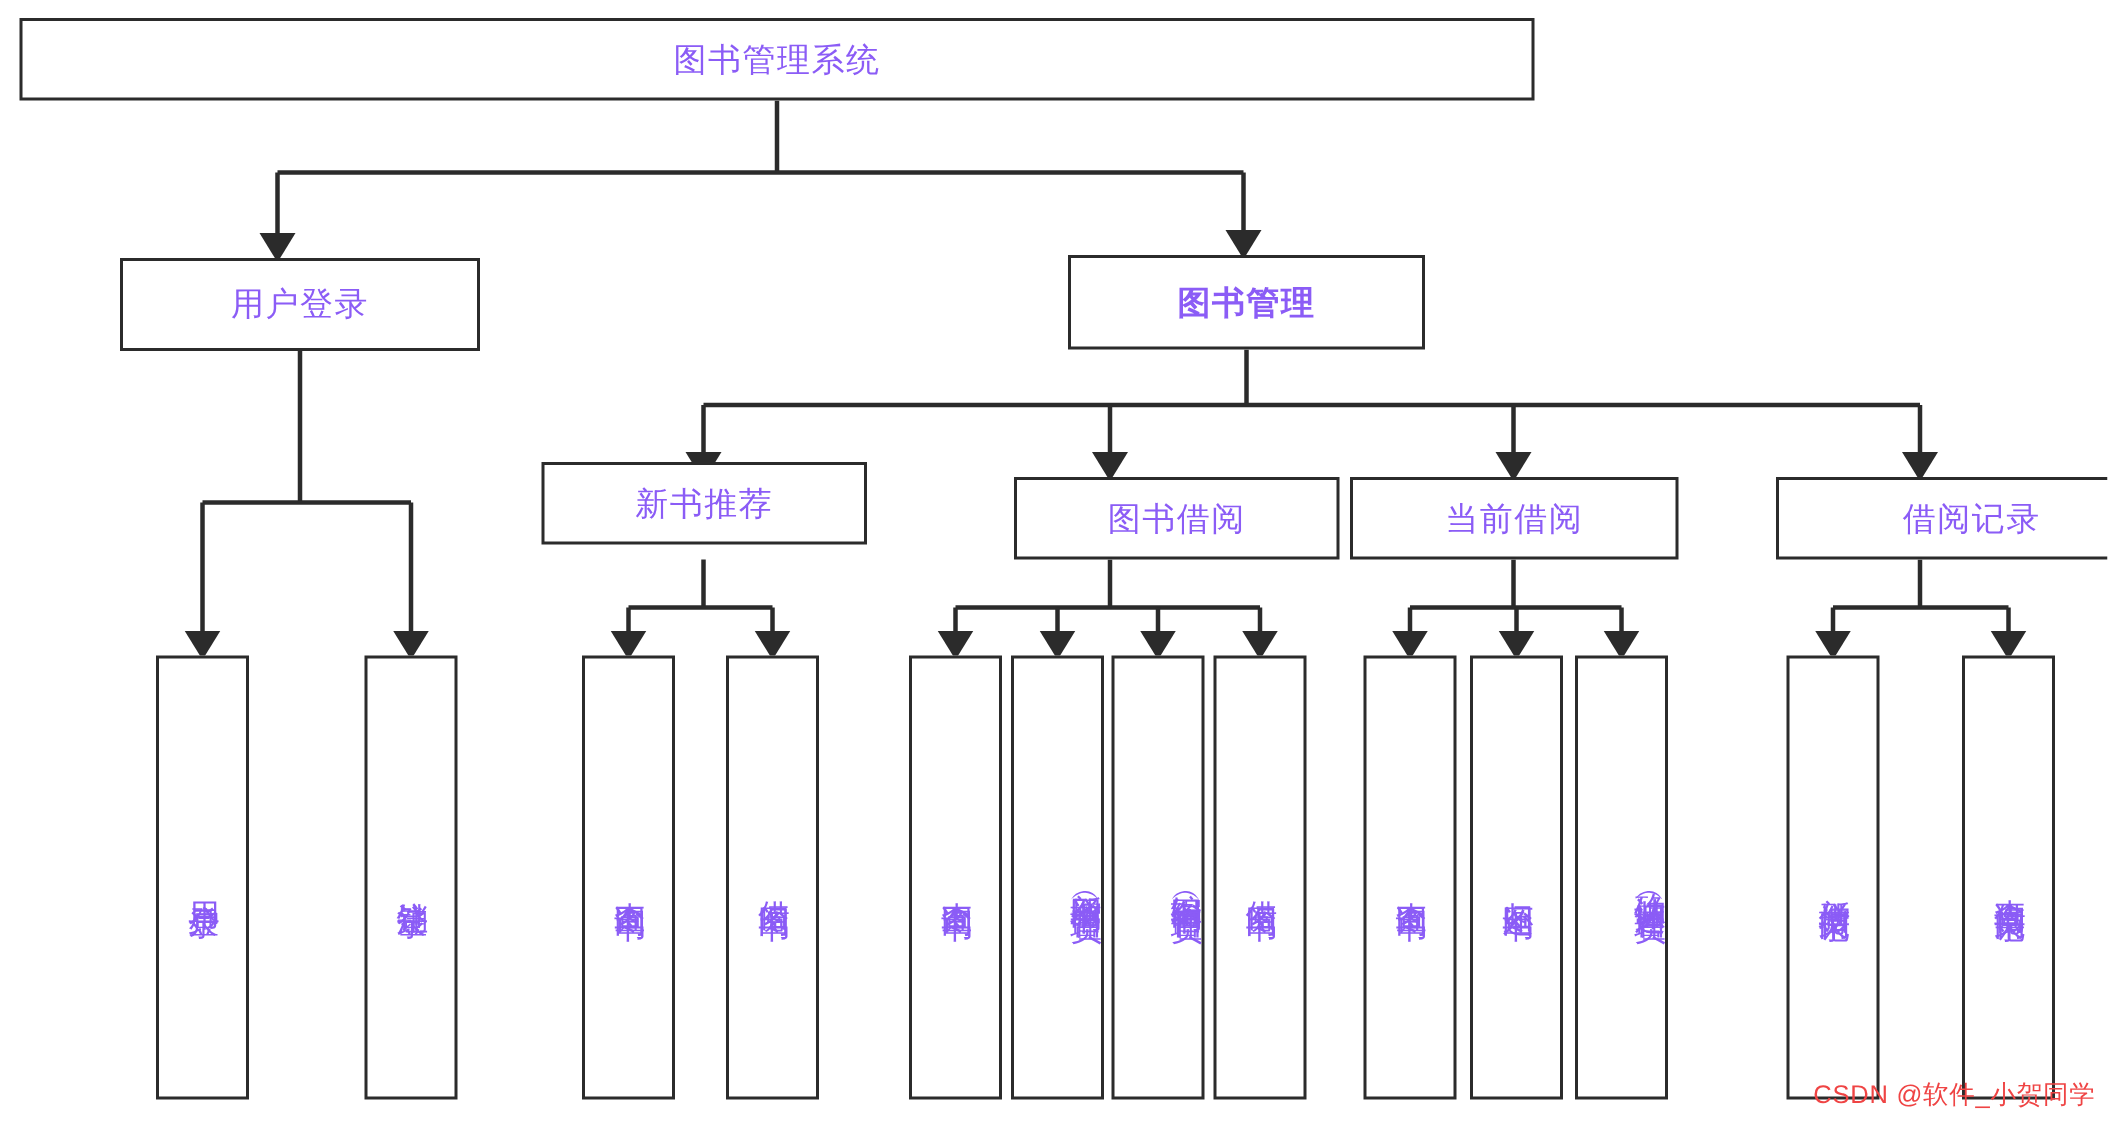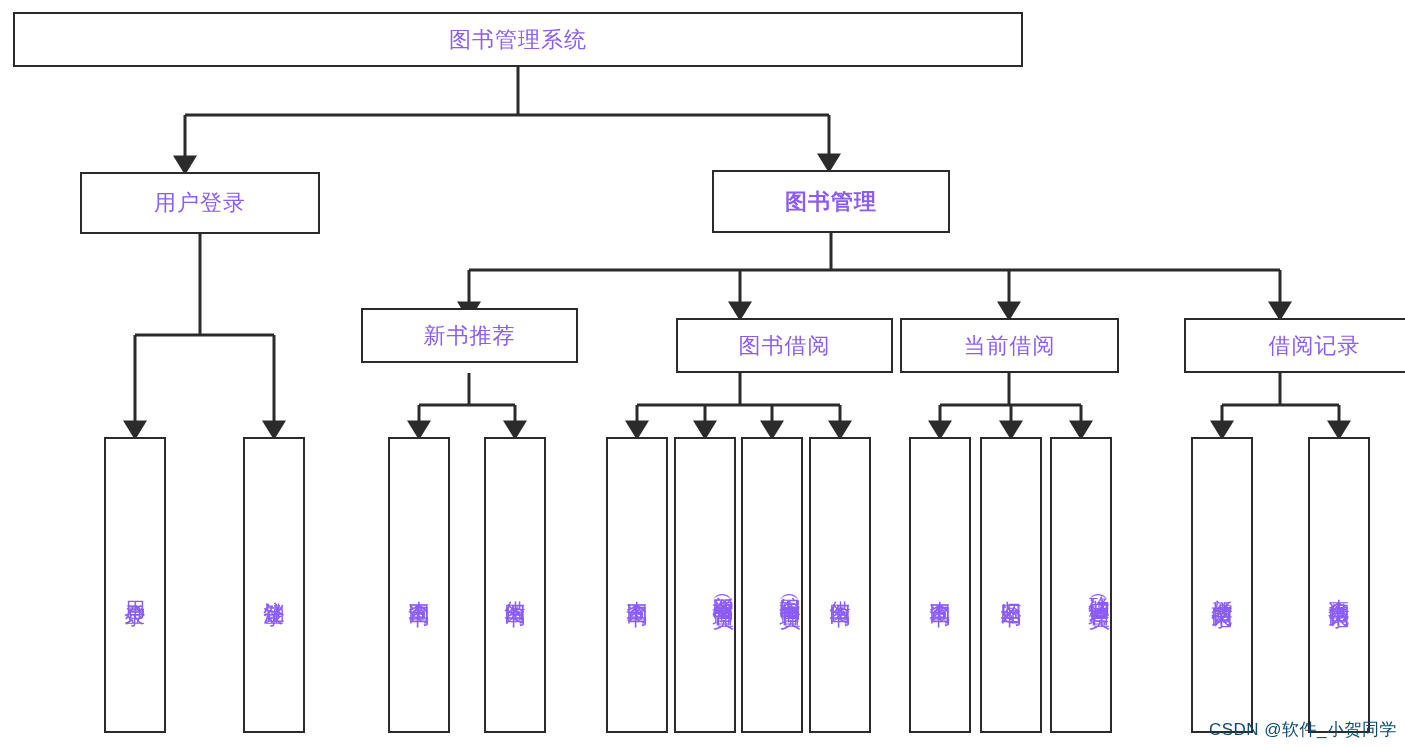--- a/index.html
+++ b/index.html
@@ -55,21 +55,21 @@
     white-space: nowrap;
   }
   .node.vert.centered {
     align-items: center;
   }
   .watermark {
     position: absolute;
     right: 8px;
     bottom: 6px;
     font-size: 17px;
-    color: #0c4a6e;
+    color: #ef4444;
     letter-spacing: 0.5px;
     white-space: nowrap;
   }
 </style>
 </head>
 <body>
 
 <div id="canvas">
 
   <svg id="edges" viewBox="0 0 1405 747" xmlns="http://www.w3.org/2000/svg">

